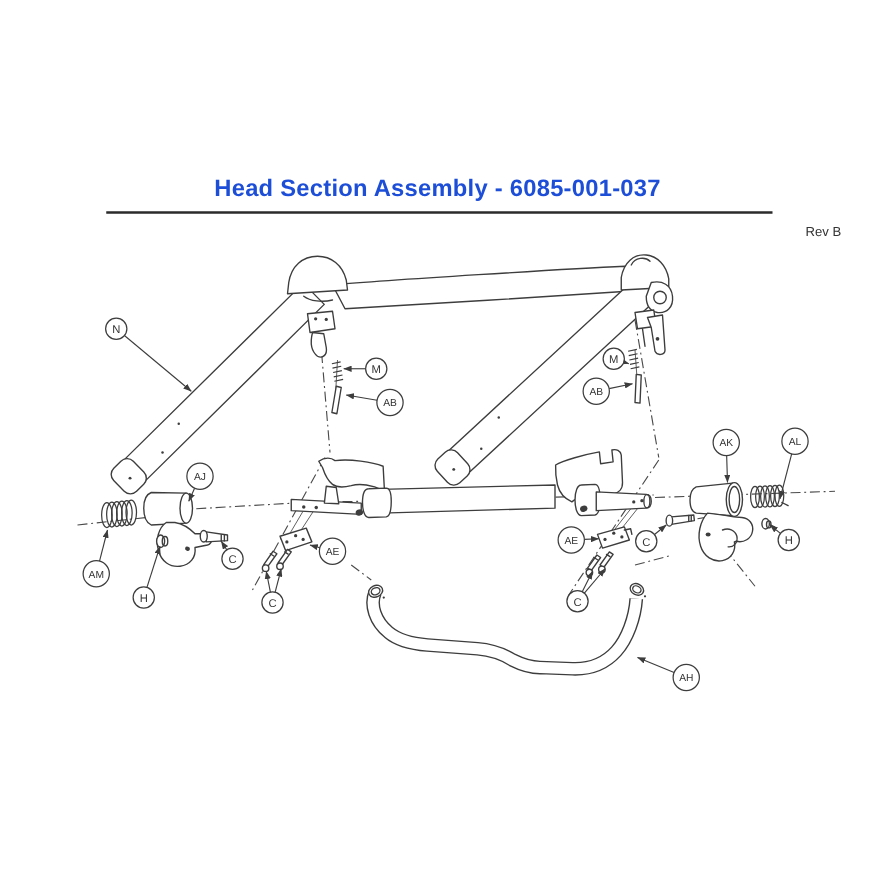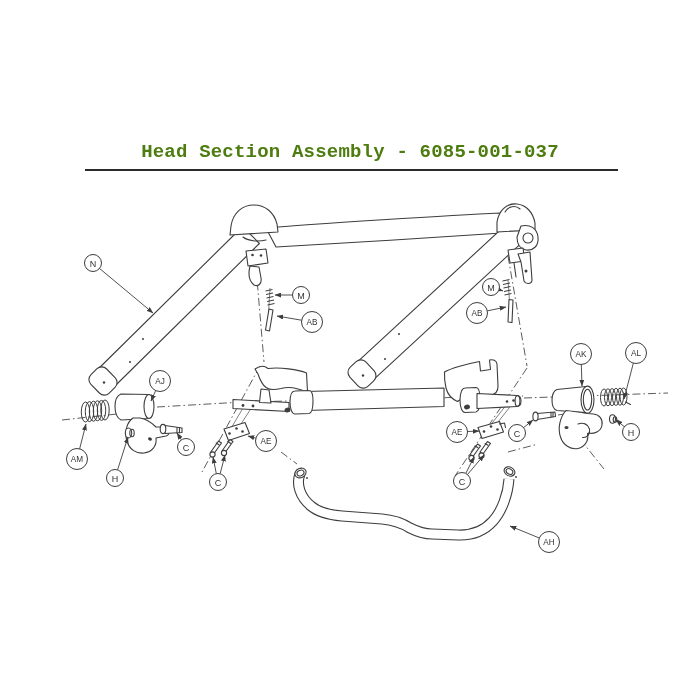--- a/index.html
+++ b/index.html
@@ -1,36 +1,37 @@
 <!DOCTYPE html>
 <html><head>
 <meta charset="utf-8">
 <style>
   html,body{margin:0;padding:0;background:#fff;}
   .sheet{position:relative;width:700px;height:700px;background:#ffffff;overflow:hidden;
          font-family:"Liberation Sans", sans-serif;}
   .title{position:absolute;top:141px;left:0;width:700px;text-align:center;
-         font-size:19px;font-weight:bold;color:#4d7c0f;letter-spacing:.2px;font-family:Liberation Mono, monospace;}
+         font-size:19px;font-weight:bold;color:#1d4ed8;letter-spacing:.2px;}
   .rule{position:absolute;top:169px;left:85px;width:533px;height:2px;background:#2b2b2b;}
   .rev{position:absolute;top:180px;left:0;width:673px;text-align:right;
        font-size:10.5px;color:#333;}
   svg{position:absolute;top:0;left:0;}
   .ln{stroke:#3d3d3d;stroke-width:1.1;fill:none;stroke-linejoin:round;stroke-linecap:round;}
   .wh{stroke:#3d3d3d;stroke-width:1.1;fill:#ffffff;stroke-linejoin:round;}
   .dd{stroke:#4a4a4a;stroke-width:.9;fill:none;stroke-dasharray:8 3 1.5 3;}
   .thin{stroke:#4a4a4a;stroke-width:.7;fill:none;}
   .dk{fill:#3d3d3d;stroke:none;}
   .coil{stroke:#3d3d3d;stroke-width:1;fill:none;}
 </style>
 </head>
 <body>
 
 <div class="sheet">
   <div class="title">Head Section Assembly - 6085-001-037</div>
   <div class="rule"></div>
+  <div class="rev">Rev B</div>
 
   <svg width="700" height="700" viewBox="0 0 700 700">
     <defs>
       <marker id="arrow" markerWidth="7" markerHeight="5" refX="6.3" refY="2.5" orient="auto" markerUnits="userSpaceOnUse">
         <path d="M0,0 L6.6,2.5 L0,5 Z" fill="#3d3d3d"></path>
       </marker>
     </defs>
 
     <g>
       <path class="dd" d="M62,420 L117,414"></path>

